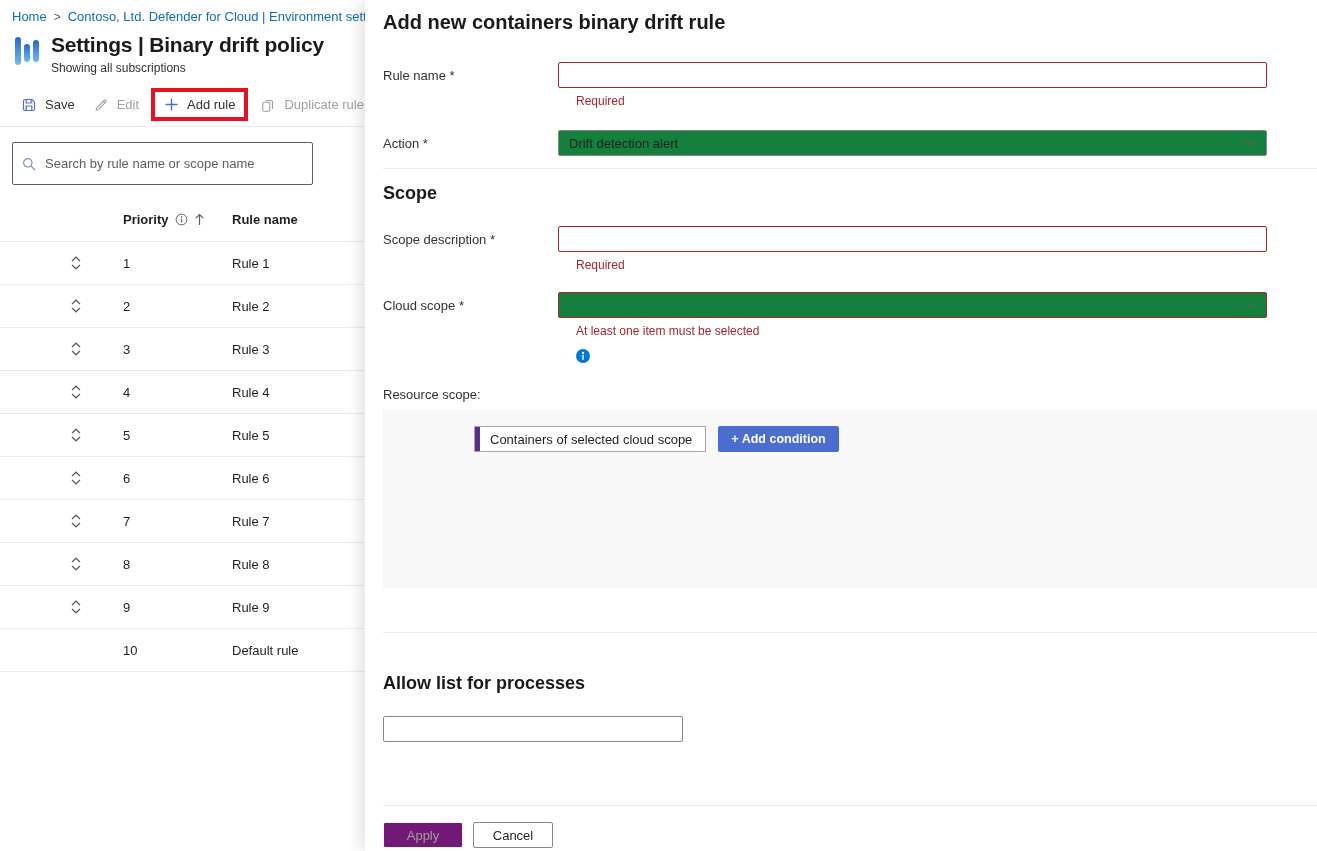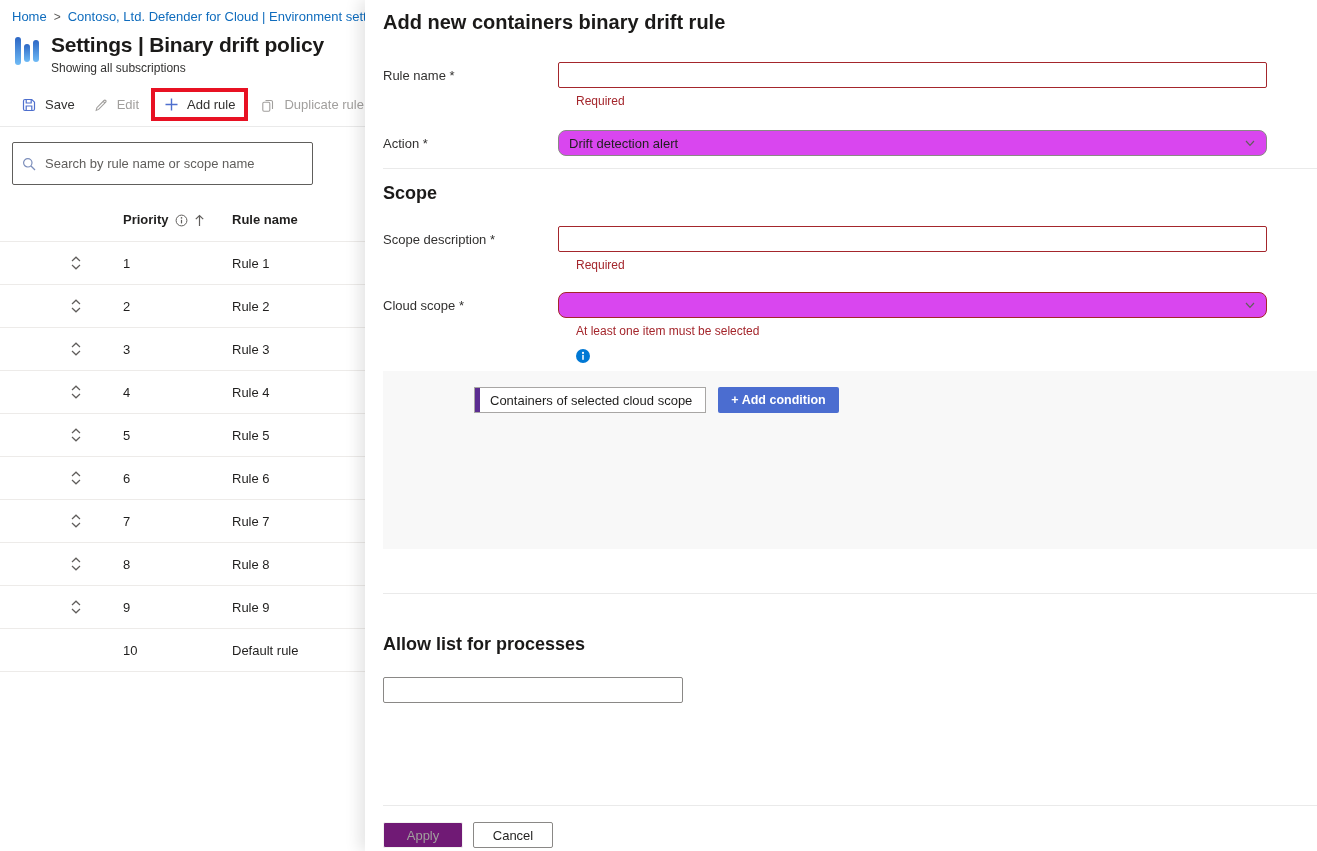--- a/index.html
+++ b/index.html
@@ -22,34 +22,34 @@
   .tb-item.disabled { color:#a19f9d; cursor:default; }
   .addrule-box { border:4px solid #e81123; margin:0 3px; }
 
   .searchbox { margin:15px 0 0 12px; width:301px; height:43px; border:1px solid #605e5c; border-radius:2px; display:flex; align-items:center; padding:0 9px; gap:9px; }
   .searchbox input { border:none; outline:none; flex:1; font-size:13px; color:#201f1e; font-family:inherit; background:transparent; }
   .searchbox input::placeholder { color:#605e5c; opacity:1; }
 
   .rules-table { margin-top:12px; font-size:13px; }
   .trow { display:grid; grid-template-columns:123px 109px 1fr; align-items:center; height:43px; border-bottom:1px solid #edebe9; }
   .thead { height:45px; font-weight:700; color:#201f1e; }
-  .pri-head { display:flex; align-items:flex-end; gap:6px; }
+  .pri-head { display:flex; align-items:center; gap:6px; }
   .move-cell { padding-left:70px; display:flex; align-items:center; }
   .cell-name { color:#201f1e; }
 
   
   .panel { position:absolute; left:365px; top:0; width:952px; height:851px; background:#fff;
     box-shadow:-6px 0 14px rgba(0,0,0,0.10); padding:8px 0 16px 18px; }
   .panel-title { font-size:20px; font-weight:700; color:#1b1a19; line-height:28px; }
 
   .frow { display:flex; align-items:center; }
   .frow label { width:175px; font-size:13px; color:#323130; flex-shrink:0; }
   .tinput { width:709px; height:26px; border:1px solid #8a8886; border-radius:2px; font-size:13px; padding:0 8px; outline:none; font-family:inherit; background:#fff; }
   .tinput.err { border-color:#a4262c; }
-  .dropdown { width:709px; height:26px; border:1px solid #8a8886; border-radius:8px; display:flex; align-items:center; justify-content:space-between; padding:0 10px; font-size:13px; color:#201f1e; cursor:pointer; background:#d946ef; }
+  .dropdown { width:709px; height:26px; border:1px solid #8a8886; border-radius:2px; display:flex; align-items:center; justify-content:space-between; padding:0 10px; font-size:13px; color:#201f1e; cursor:pointer; background:#15803d; }
   .dropdown.err { border-color:#a4262c; }
   .errmsg { margin:6px 0 0 193px; font-size:12px; color:#a4262c; }
   .inforow { margin:11px 0 0 193px; display:flex; gap:8px; align-items:center; font-size:12.5px; color:#323130; }
   .divider { border:none; border-top:1px solid #eaeaea; margin-right:0; }
   .sec-heading { font-size:18px; font-weight:700; color:#1b1a19; }
 
   .row-rule-name { margin-top:26px; }
   .row-action { margin-top:22px; }
   .div-1 { margin-top:12px; }
   .h-scope { margin-top:14px; }
@@ -299,20 +299,21 @@
   <div class="errmsg">At least one item must be selected</div>
 
   <div class="inforow">
     <svg width="14" height="14" viewBox="0 0 14 14">
       <circle cx="7" cy="7" r="7" fill="#0078d4"></circle>
       <circle cx="7" cy="3.9" r="1.1" fill="#fff"></circle>
       <rect x="6.25" y="5.8" width="1.5" height="5.2" rx="0.75" fill="#fff"></rect>
     </svg>
   </div>
 
+  <div class="resource-label">Resource scope:</div>
 
   <div class="resource-box">
     <div class="rb-row">
       <div class="chip">
         <span class="chip-bar"></span>
         <span class="chip-text">Containers of selected cloud scope</span>
       </div>
       <button class="addcond">+ Add condition</button>
     </div>
   </div>

